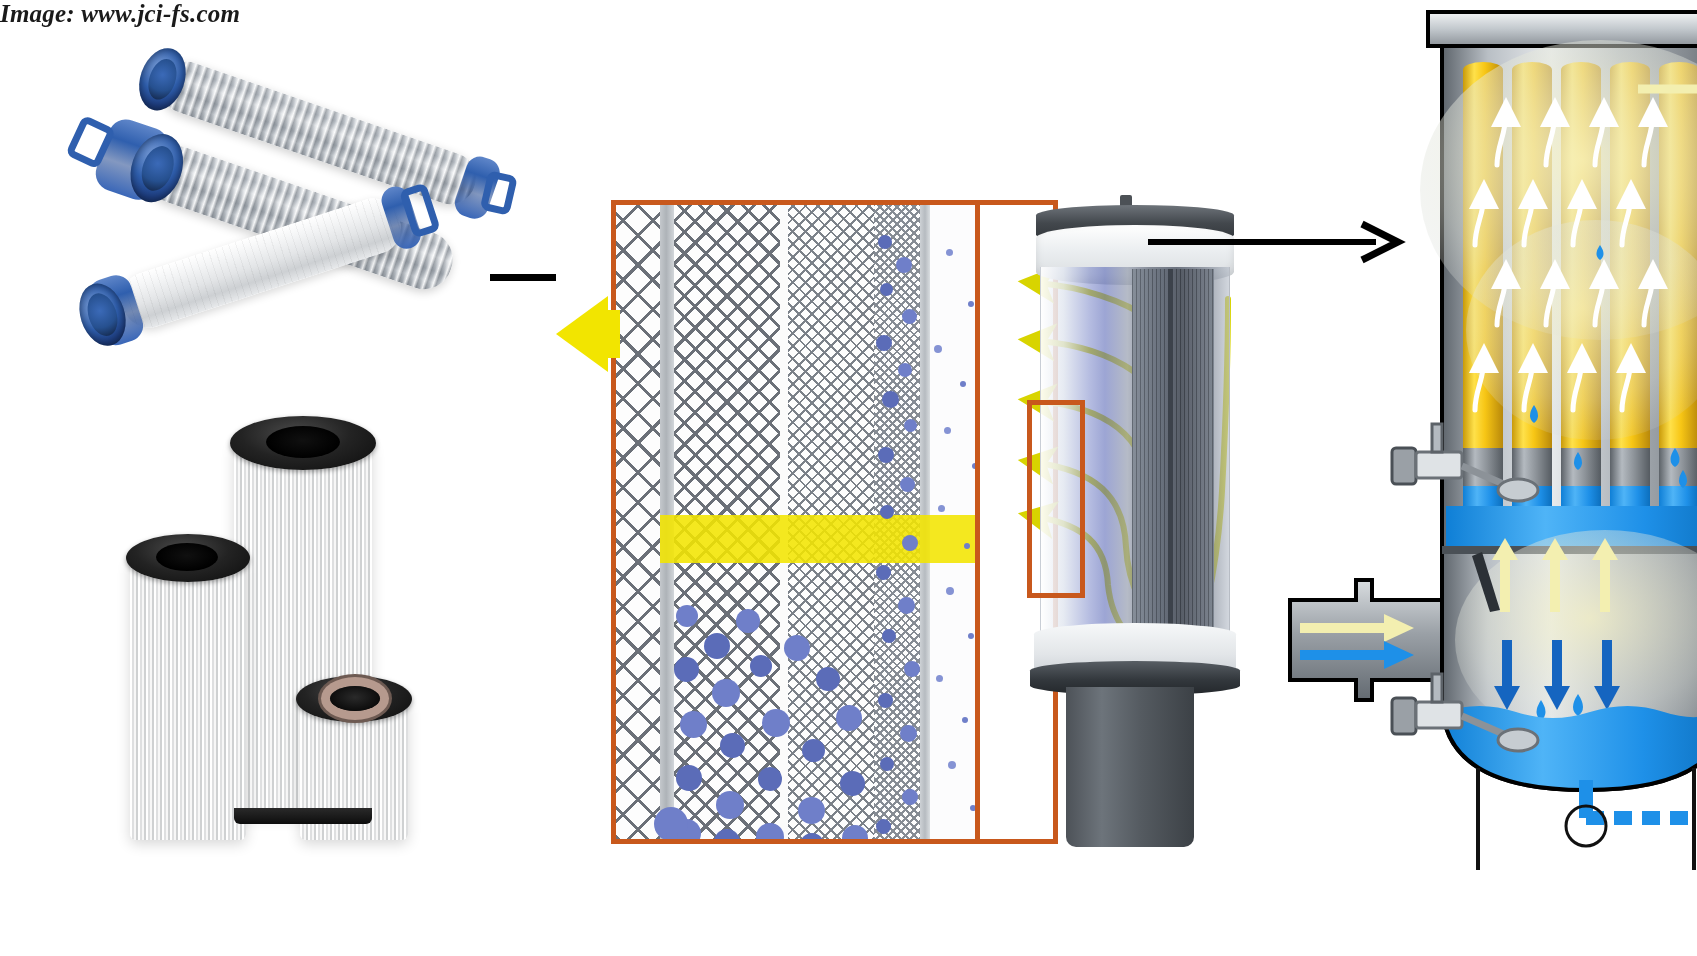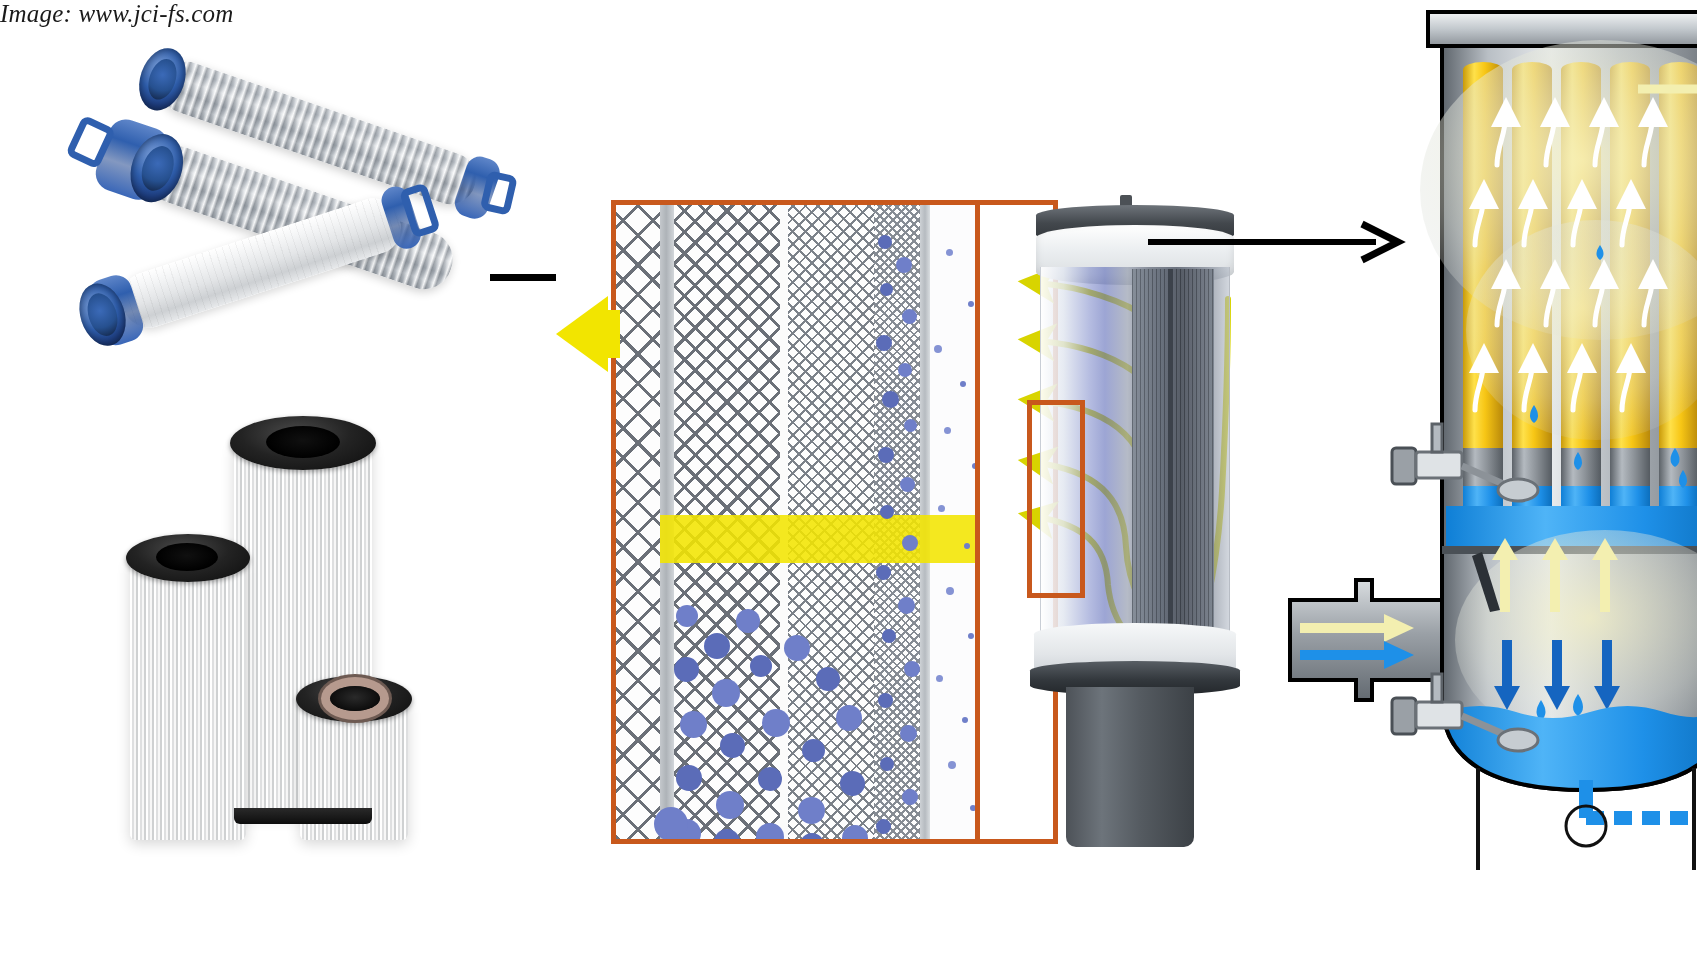--- a/index.html
+++ b/index.html
@@ -1,21 +1,21 @@
 <!DOCTYPE html>
 <html><head>
 <meta charset="utf-8">
 <style>
   * { box-sizing: border-box; }
   html, body { margin:0; padding:0; background:#ffffff; }
   body {
     width:1697px; height:956px; position:relative; overflow:hidden;
     font-family:"Liberation Sans", sans-serif;
   }
-  .stage { position:absolute; inset:0; }
+  .stage { position:absolute; inset:0;font-weight:bold; }
 
   
   .abs { position:absolute; }
   .caption {
     font-family:"Liberation Serif", serif;
     font-style:italic; font-size:25px; color:#1a1a1a;
     white-space:nowrap; letter-spacing:.2px;
   }
 
   

